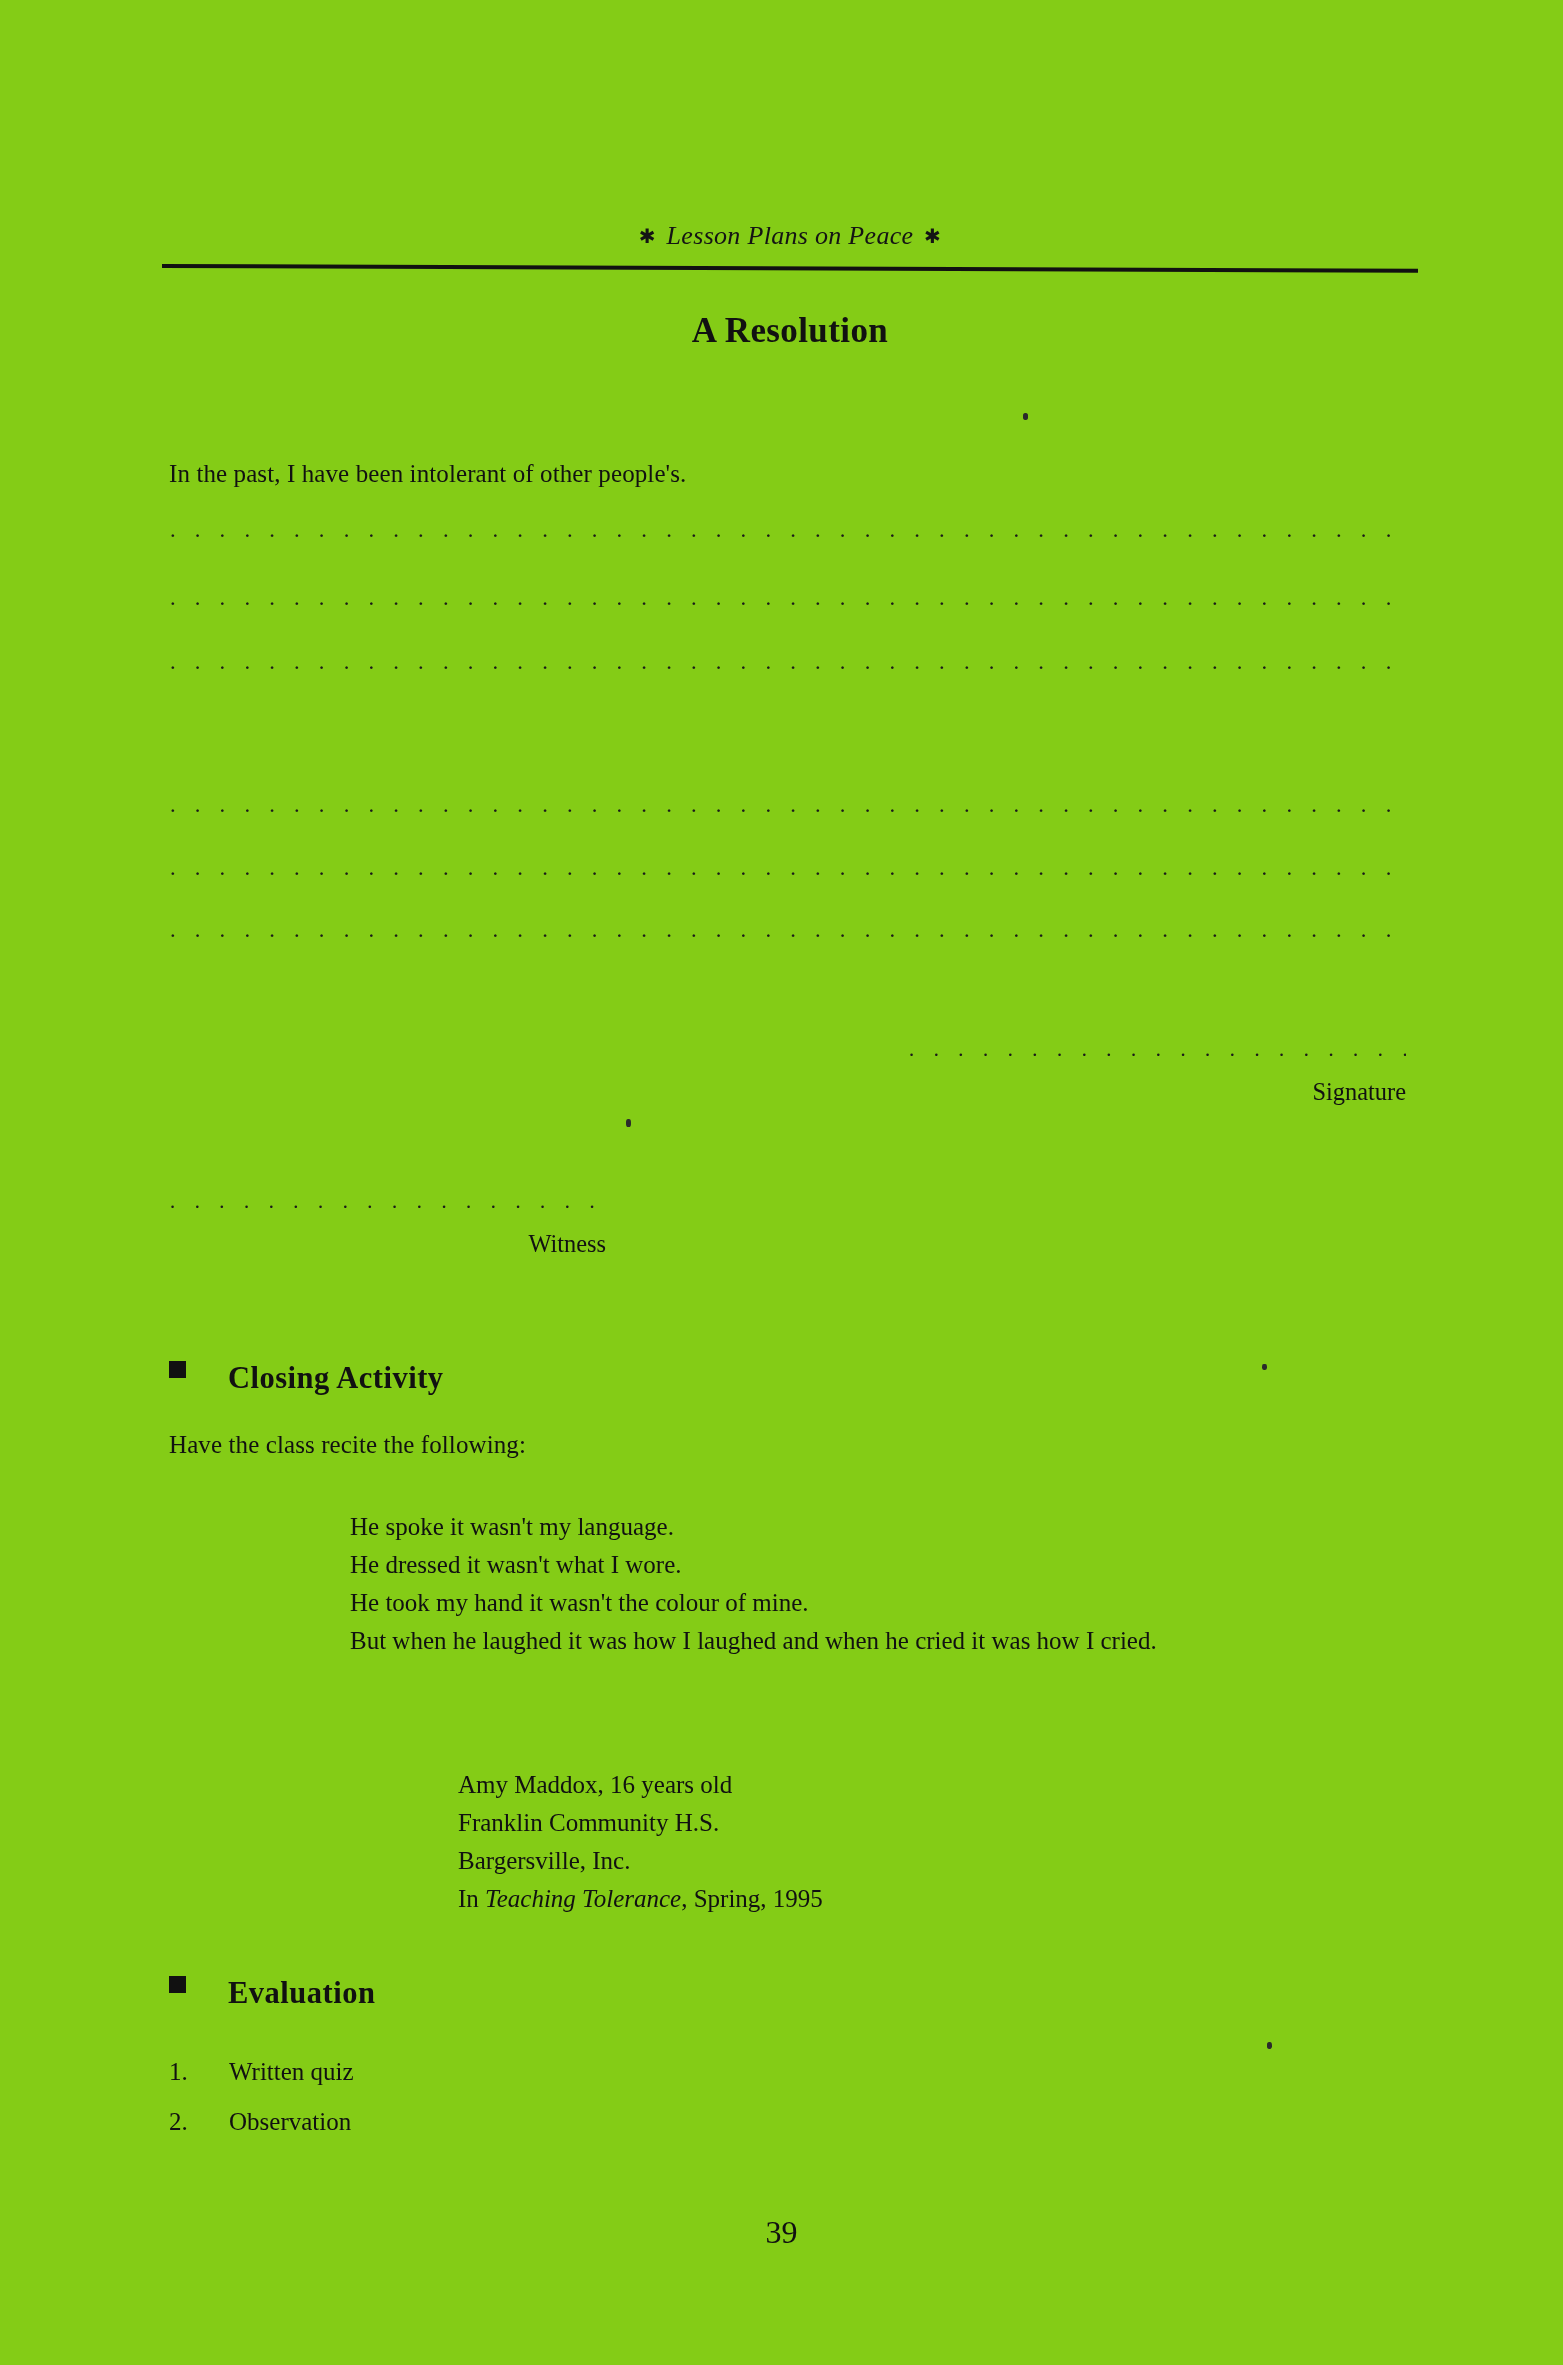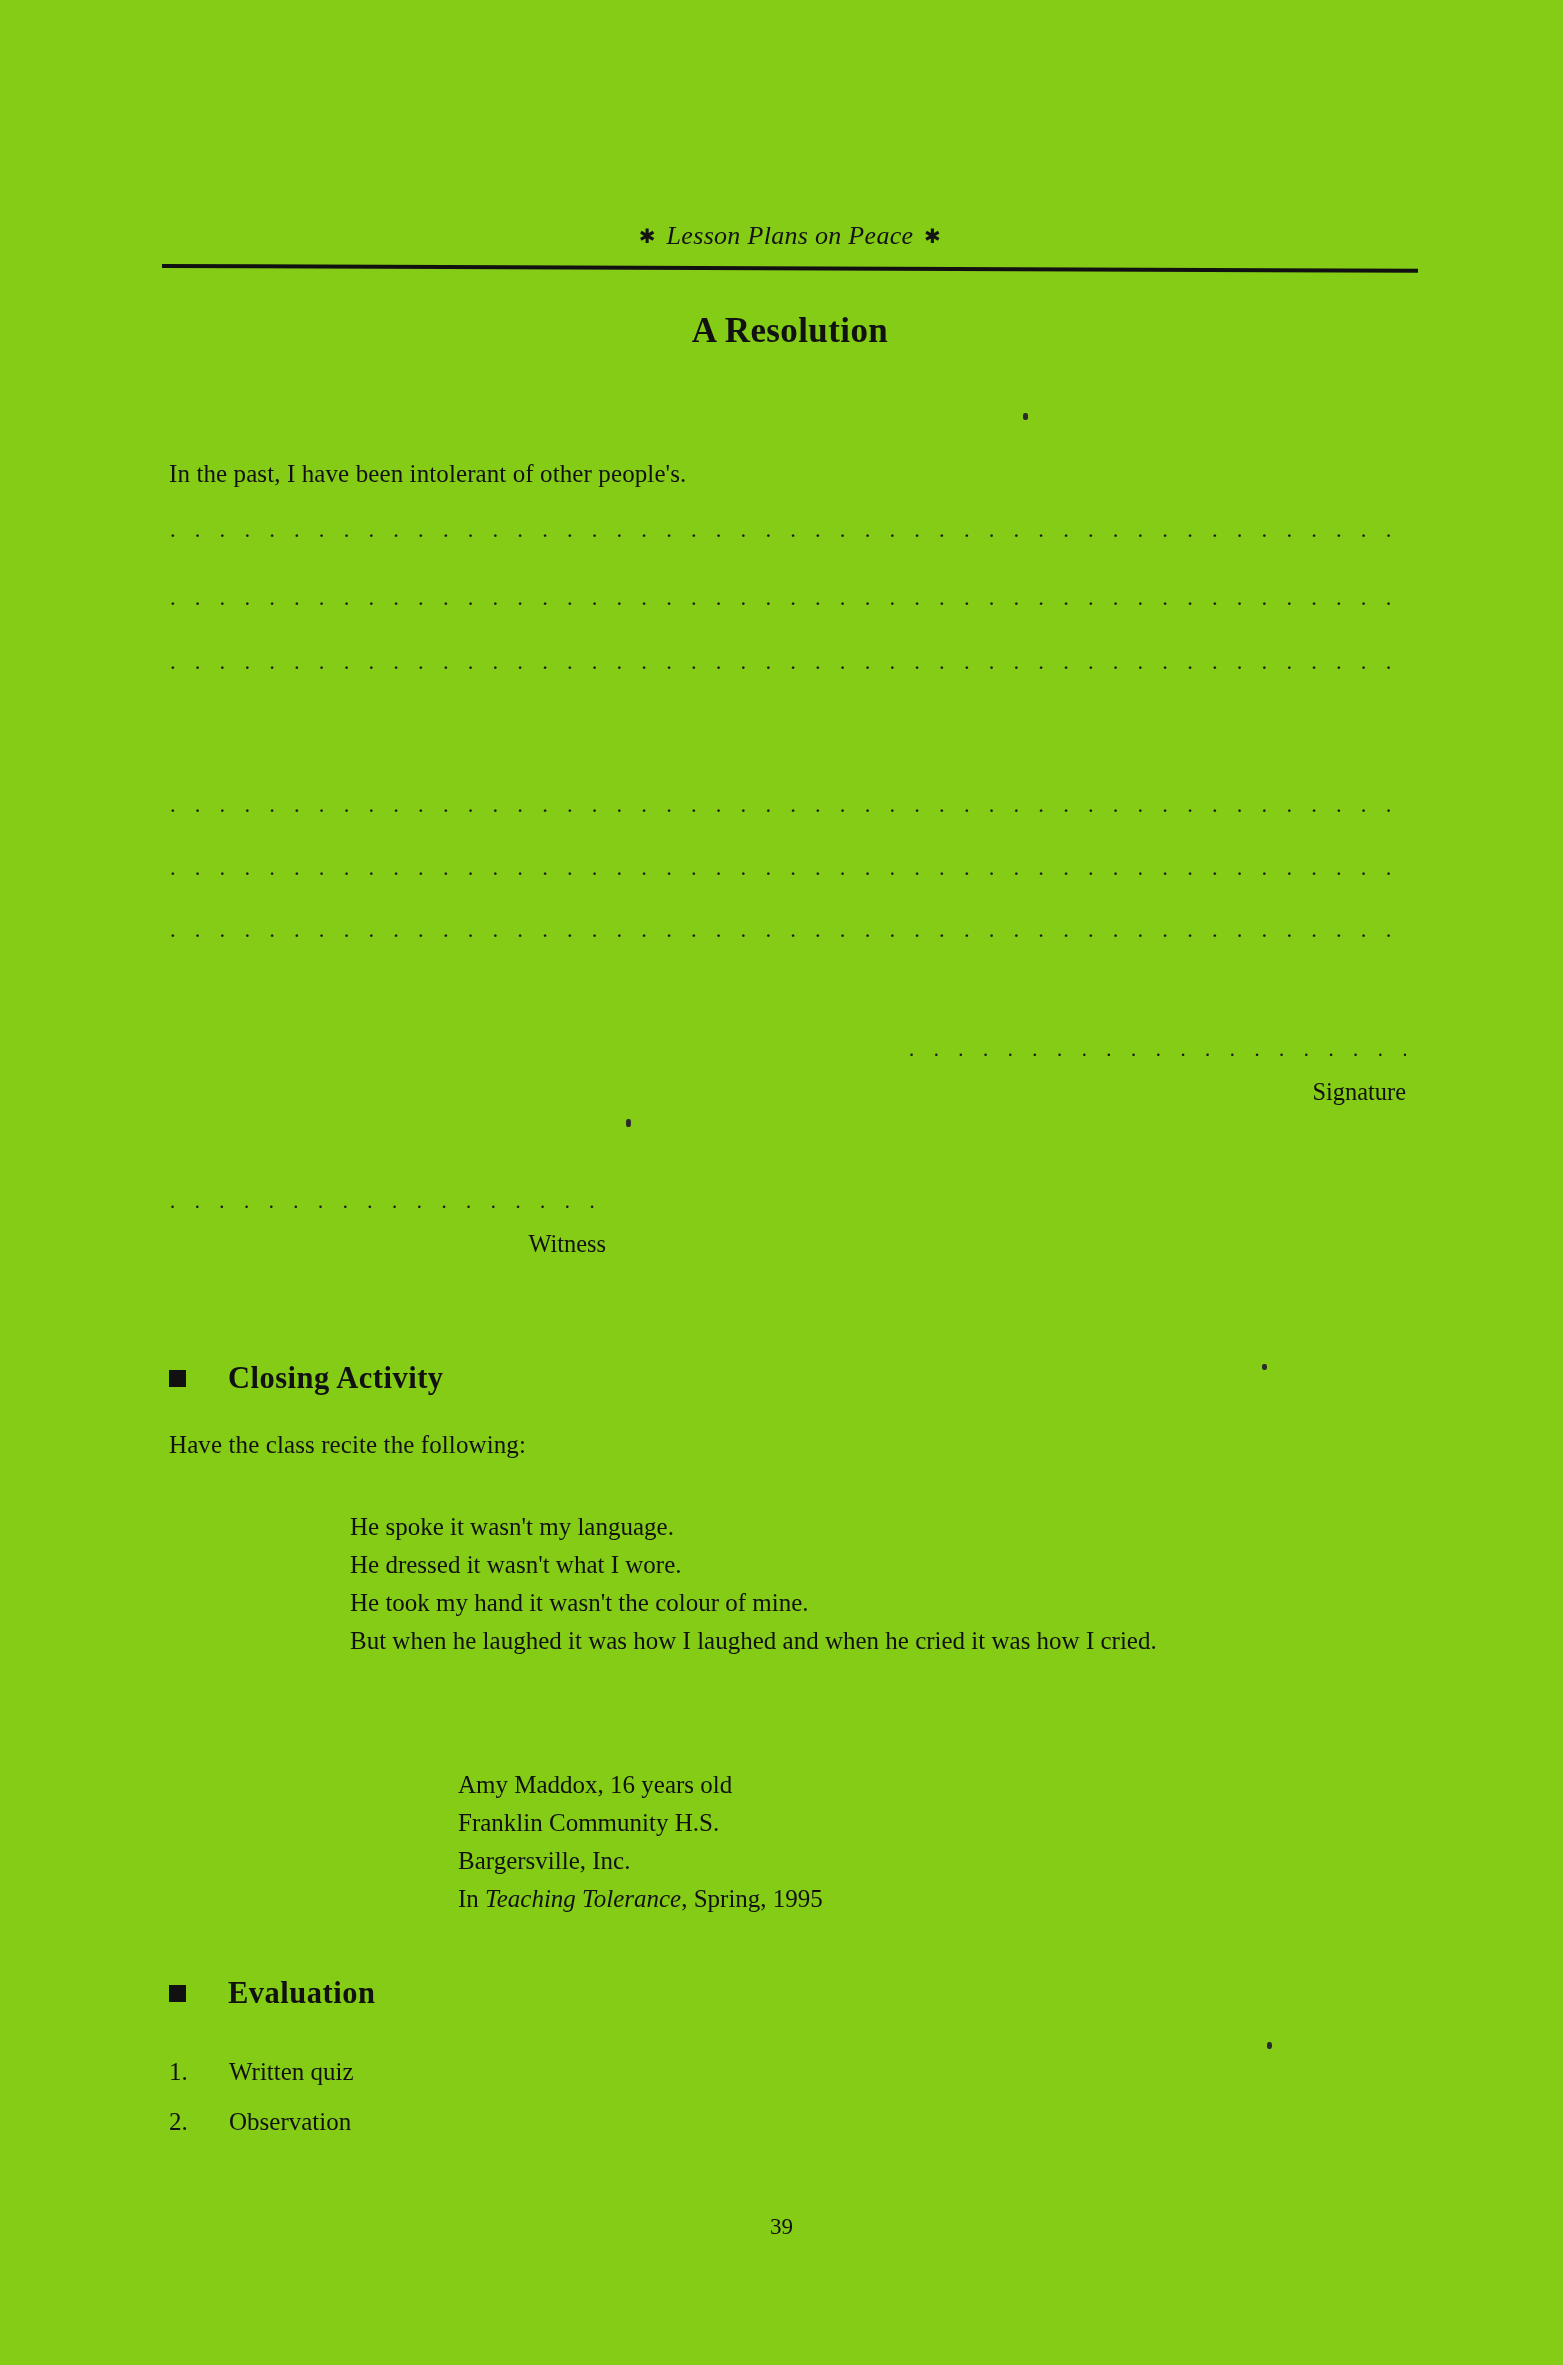--- a/index.html
+++ b/index.html
@@ -100,21 +100,21 @@
     text-align: right;
     font-size: 24.4px;
     margin-top: 17px;
   }
 
   
   .section-head {
     position: absolute;
     left: 169px;
     display: flex;
-    align-items: center;
+    align-items: flex-start;
     font-size: 30.5px;
     font-weight: bold;
     letter-spacing: 0.5px;
   }
   .bullet-square {
     display: inline-block;
     width: 17px;
     height: 17px;
     background: #111111;
     margin-right: 42px;
@@ -153,21 +153,21 @@
   .numlist .row { display: flex; }
   .numlist .num { width: 60px; flex: 0 0 auto; }
 
   
   .folio {
     position: absolute;
     top: 2214px;
     left: 0;
     width: 1563px;
     text-align: center;
-    font-size: 23px;
+    font-size: 32px;
   }
 
   
   .speck {
     position: absolute;
     background: #2b2b2b;
     border-radius: 40%;
   }
 </style>
 </head>

